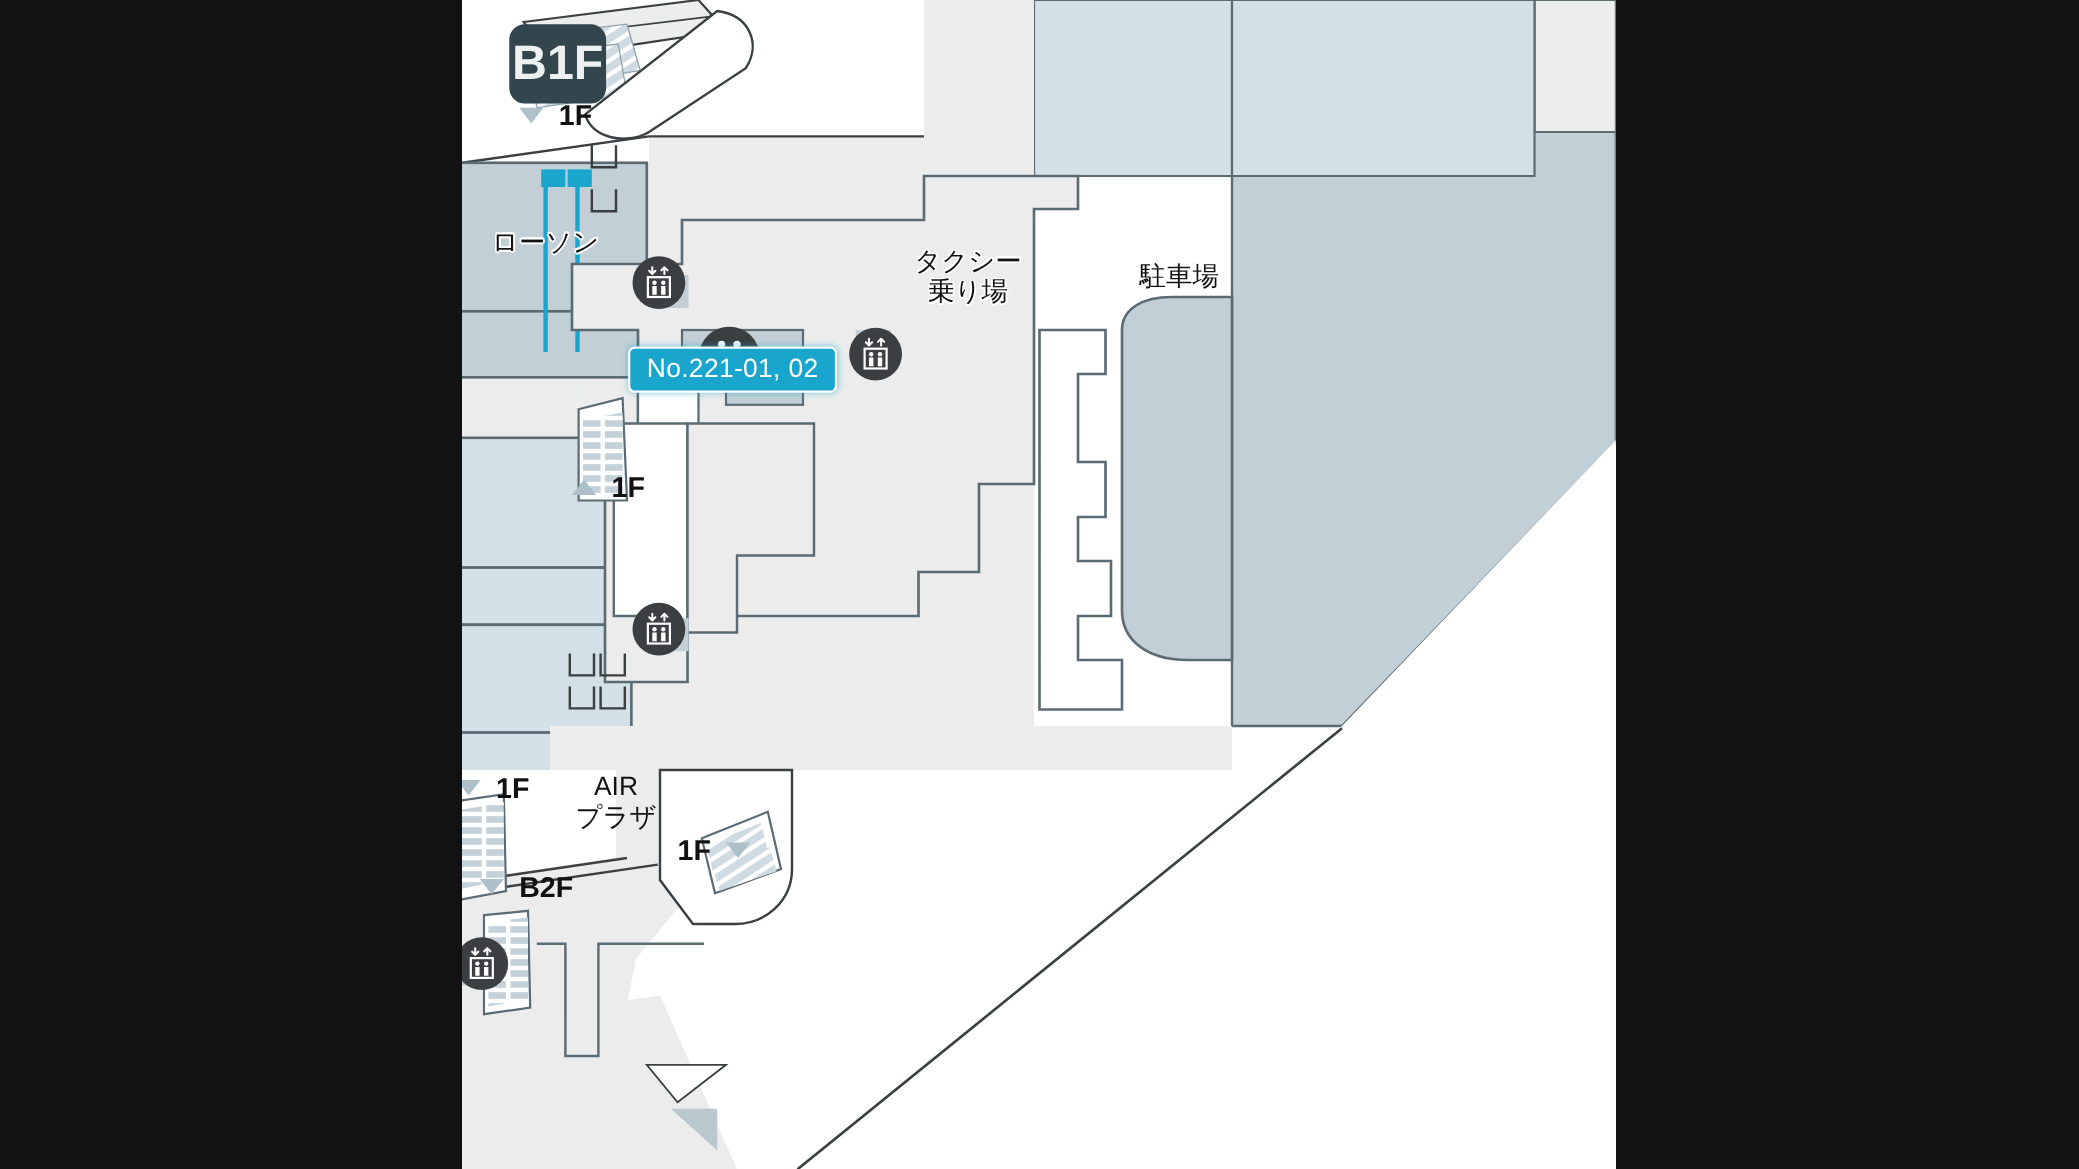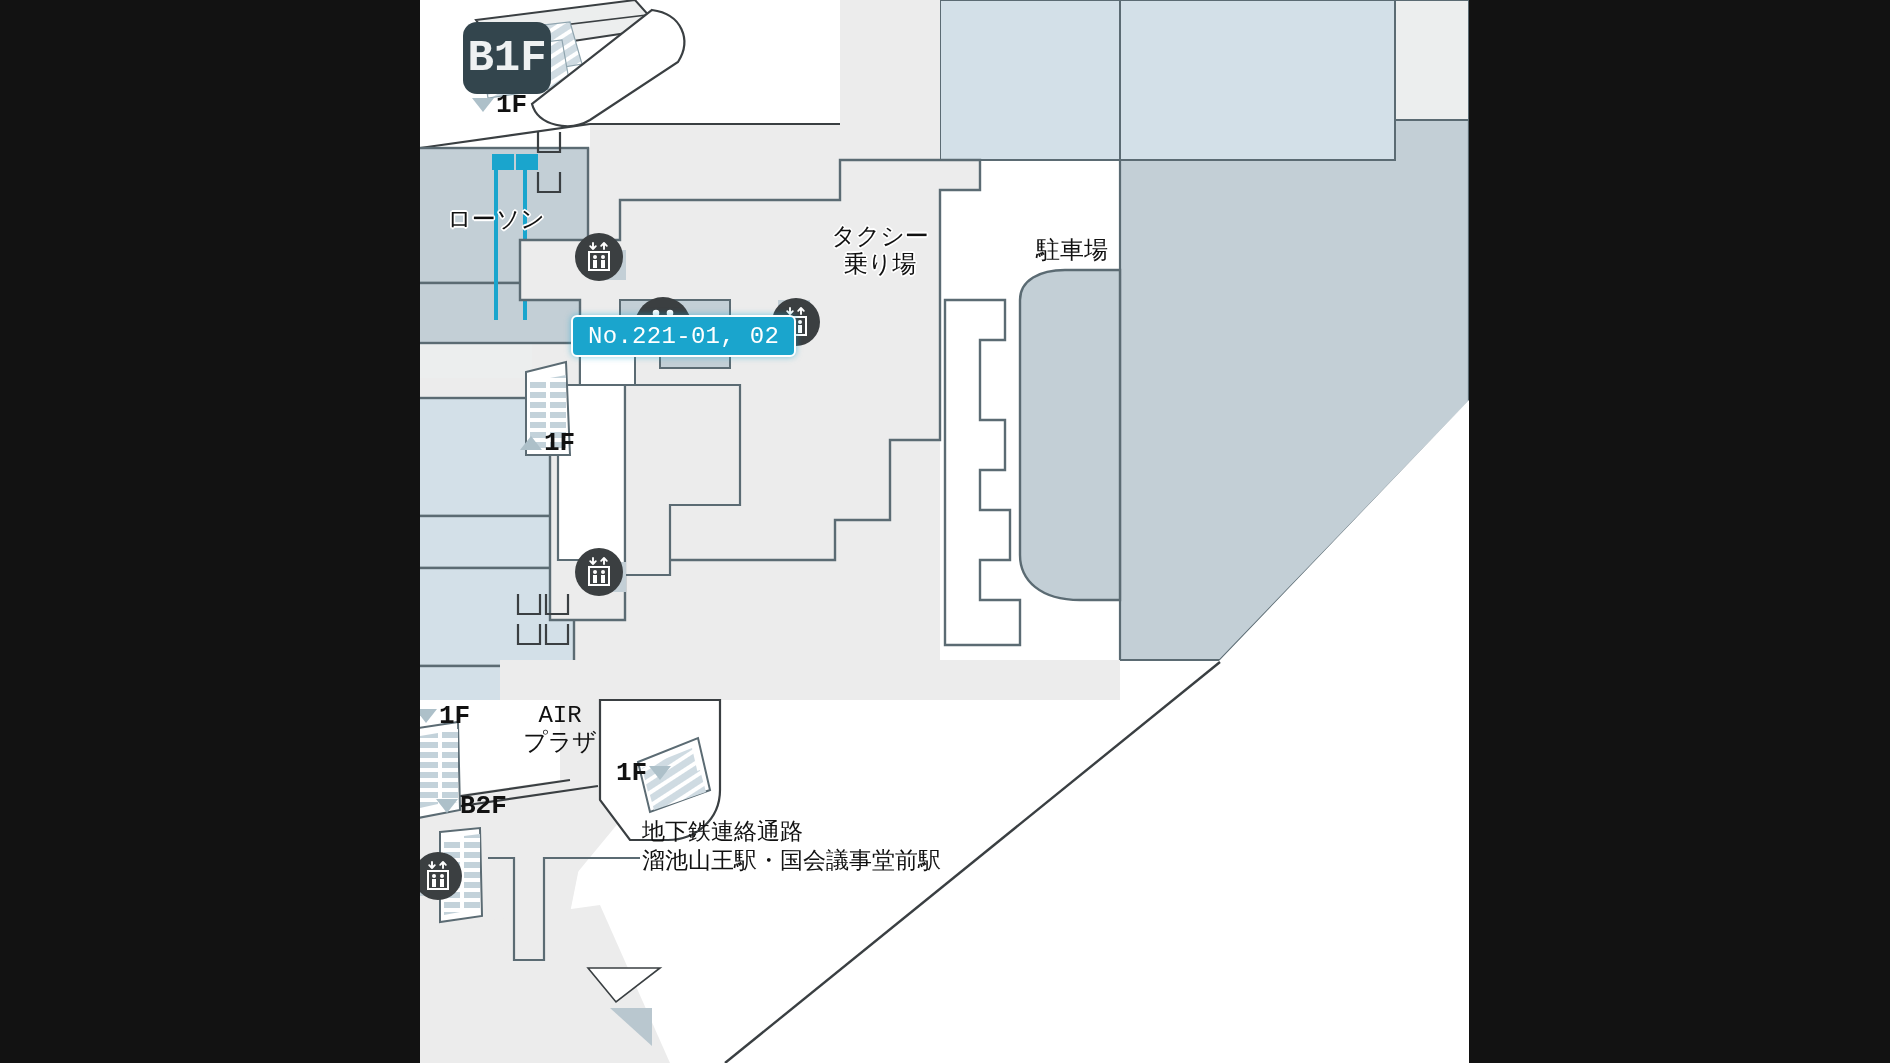--- a/index.html
+++ b/index.html
@@ -10,21 +10,20 @@
     height: 1063px;
     overflow: hidden;
     font-family: "Liberation Sans", sans-serif;
   }
 
   #screen {
     position: relative;
     width: 1890px;
     height: 1063px;
     background: #ffffff;
-    font-family: Liberation Mono, monospace;
   }
 
   
   .letterbox {
     position: absolute;
     top: 0;
     height: 1063px;
     background: #121212;
   }
   .letterbox.left  { left: 0;   width: 420px; }
@@ -102,21 +101,21 @@
        1.2px 1.2px 0 #fff, -1.2px 1.2px 0 #fff, 1.2px -1.2px 0 #fff, -1.2px -1.2px 0 #fff;
   }
   .maplabel.ctr { text-align: center; transform: translateX(-50%); }
   .maplabel.nosh { text-shadow: none; }
 
   
   .floormark {
     position: absolute;
     display: flex;
     align-items: center;
-    gap: 2px;
+    gap: 14px;
     z-index: 29;
   }
   .floormark .tri {
     width: 0; height: 0;
     border-left: 11px solid transparent;
     border-right: 11px solid transparent;
   }
   .floormark .tri.down { border-top: 14px solid #adc0c9; }
   .floormark .tri.up   { border-bottom: 14px solid #adc0c9; }
   .floormark .fl {
@@ -383,24 +382,20 @@
     <div class="maplabel ctr" style="left:76px; top:207px;">ローソン</div>
 
     <div class="maplabel ctr" style="left:460px; top:224px;">タクシー
 乗り場</div>
 
     <div class="maplabel ctr nosh" style="left:652px; top:238px;">駐車場</div>
 
     <div class="maplabel ctr nosh" style="left:100px; top:702px;margin-left:40px;">AIR
 プラザ</div>
 
-    <div style="position:absolute; left:222px; top:820px; z-index:28;">
-      <div class="maplabel nosh" style="position:relative; left:0; top:0; font-size:23px;">地下鉄連絡通路</div>
-      <div class="maplabel nosh" style="position:relative; left:0; top:2px; font-size:23px;">溜池山王駅・国会議事堂前駅</div>
-    </div>
 
     <div class="floormark" style="left:52px; top:92px;">
       <span class="tri down"></span>
       <span class="fl">1F</span>
     </div>
 
     <div class="floormark" style="left:100px; top:430px;">
       <span class="tri up"></span>
       <span class="fl">1F</span>
     </div>

